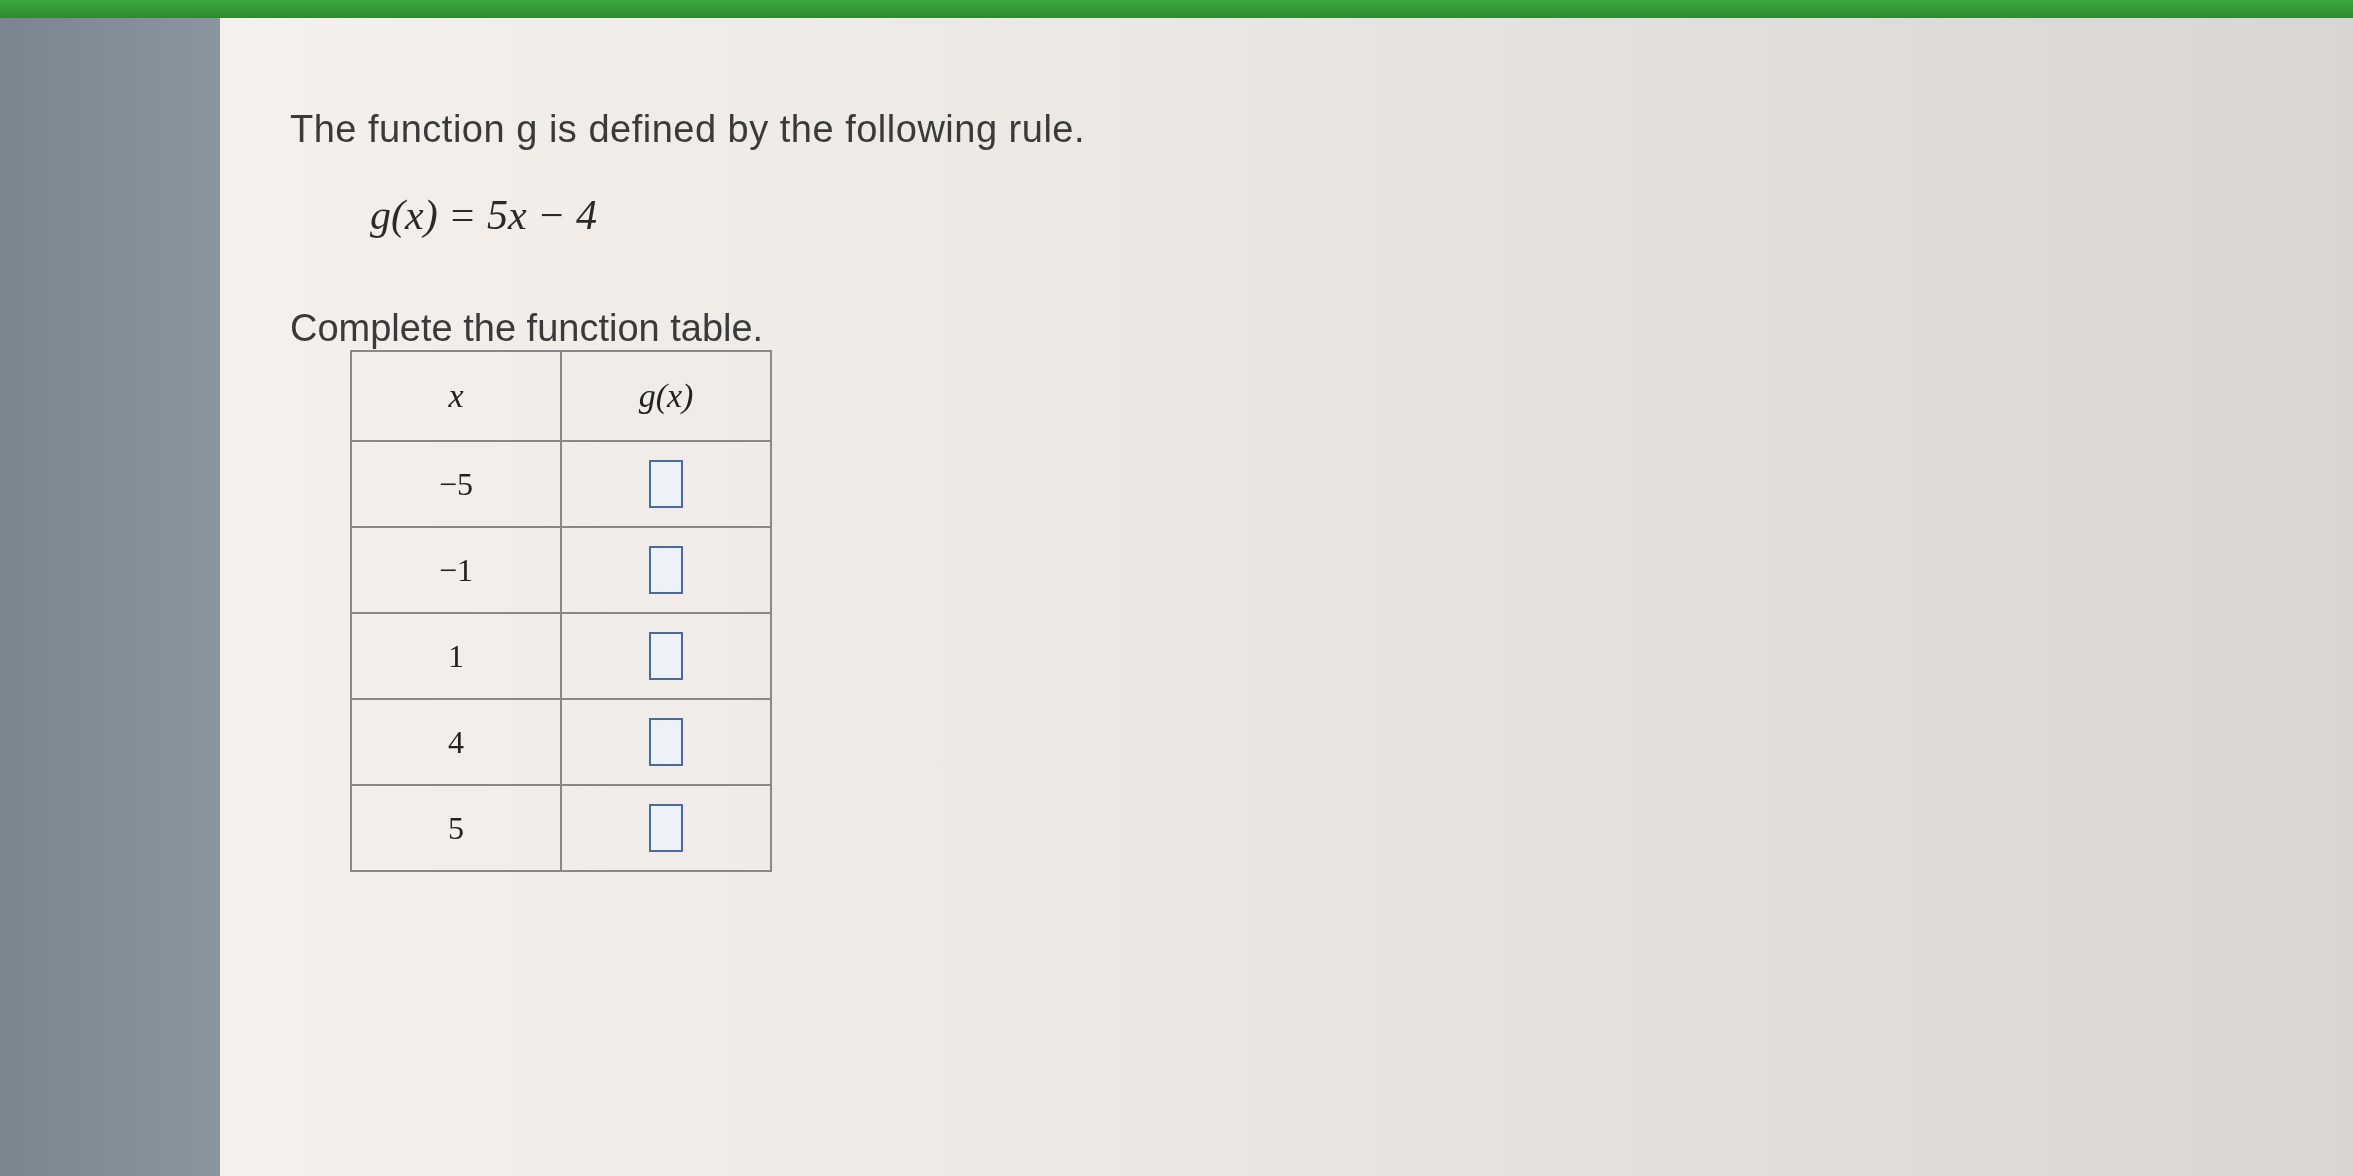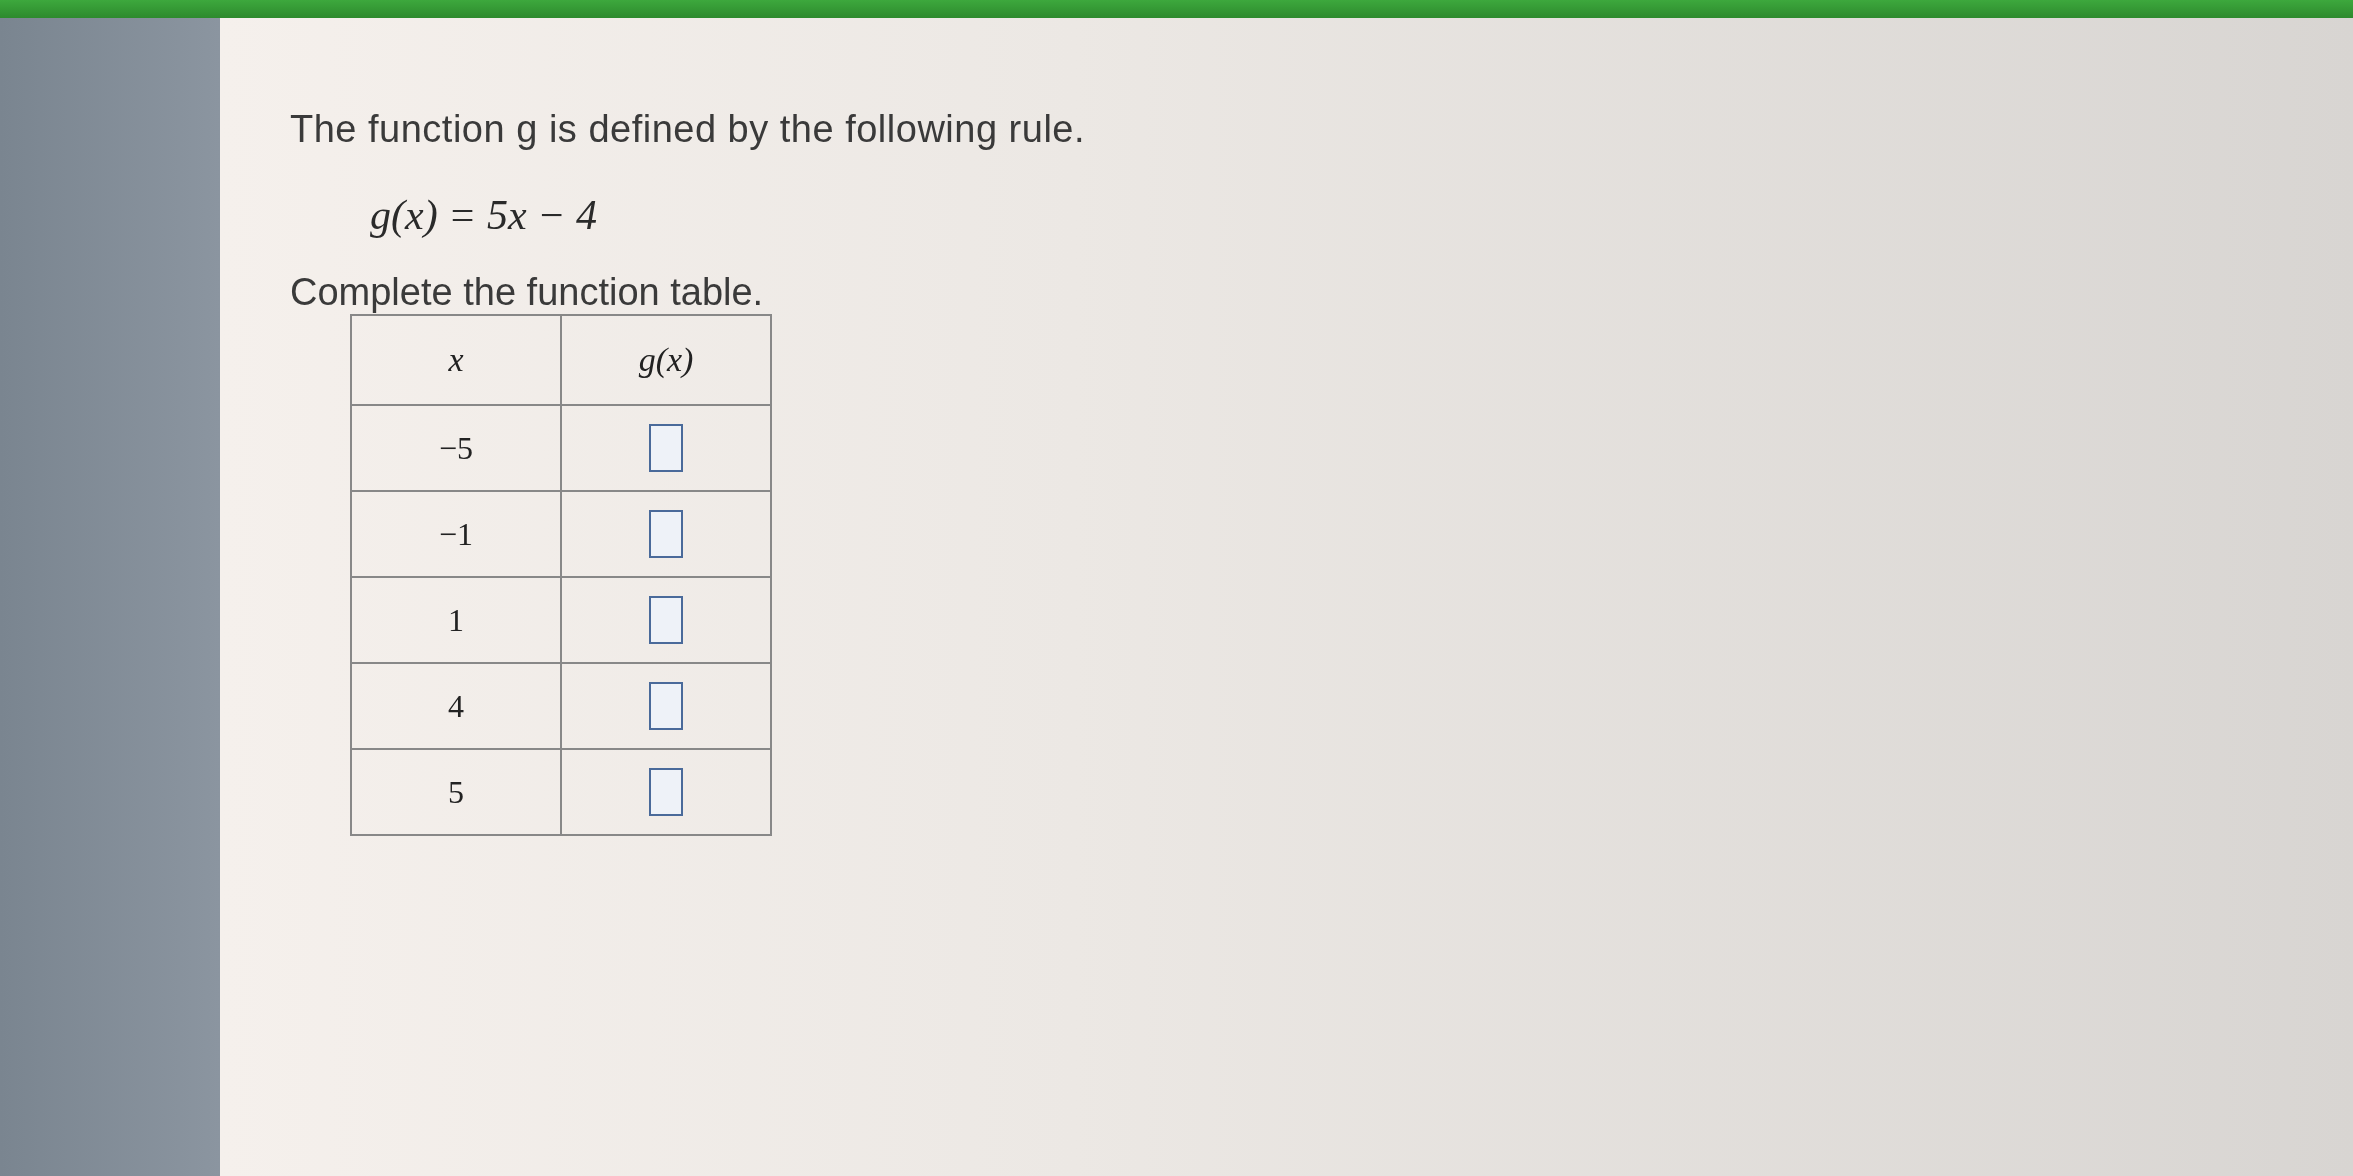--- a/index.html
+++ b/index.html
@@ -34,21 +34,21 @@
     font-size: 38px;
     color: #3a3a3a;
     margin-bottom: 40px;
     letter-spacing: 0.5px;
   }
   .formula {
     font-size: 42px;
     color: #2a2a2a;
     font-family: 'Times New Roman', serif;
     margin-left: 80px;
-    margin-bottom: 32px;
+    margin-bottom: 68px;
   }
   .formula .fn { font-style: italic; }
   .instruction {
     font-size: 38px;
     color: #3a3a3a;
   }
   .func-table {
     border-collapse: collapse;
     margin-left: 60px;
   }

